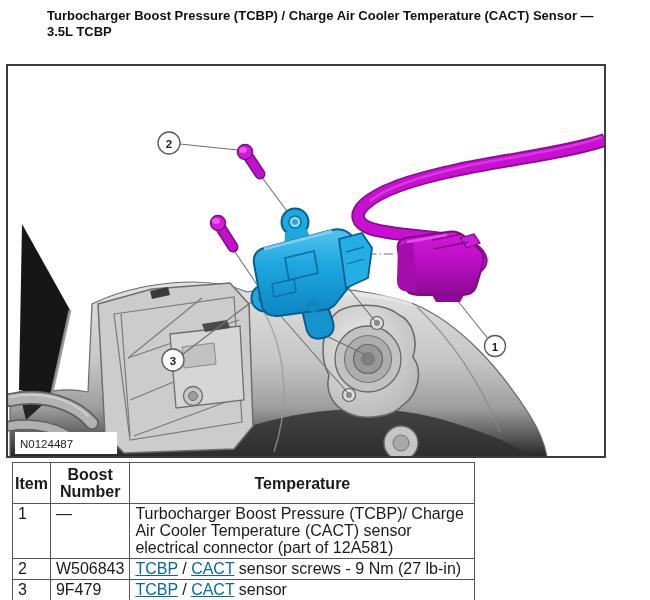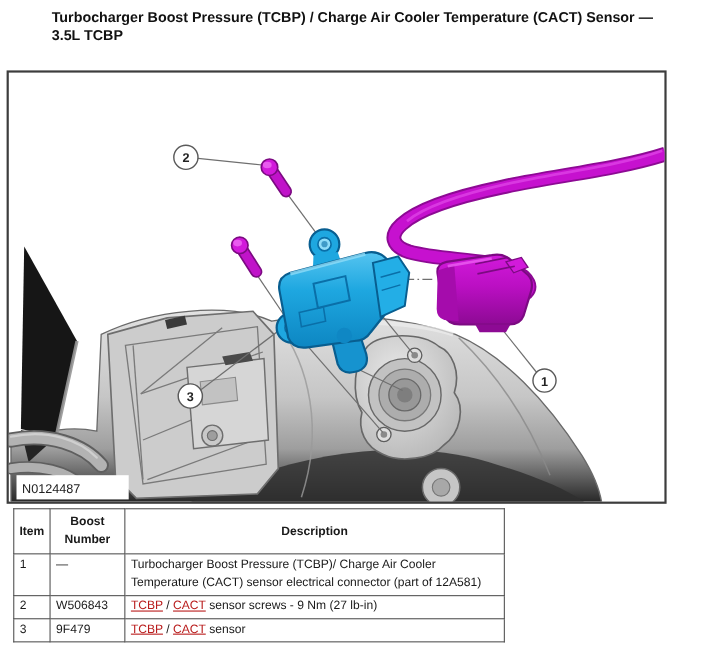--- a/index.html
+++ b/index.html
@@ -13,37 +13,37 @@
     font-size:13px;line-height:16px;font-weight:bold;color:#111;margin-left:37px;
   }
   .figure-box{
     position:absolute;left:6px;top:64px;width:596px;height:390px;
     border:2px solid #3d3d3d;background:#ffffff;
   }
   .figure-box svg{display:block;}
   .parts-table{
     position:absolute;left:12px;top:462px;
     border-collapse:collapse;table-layout:fixed;
-    font-size:11px;line-height:17px;color:#1a1a1a;
+    font-size:16px;line-height:17px;color:#1a1a1a;
   }
   .parts-table th,.parts-table td{
     border:1px solid #555;
     padding:1px 5px 2px 5px;
     vertical-align:top;
     overflow:hidden;
   }
   .parts-table th{
     font-weight:bold;text-align:center;vertical-align:middle;
     padding:3px 2px;
   }
   .col-item{width:33px;}
   .col-part{width:68px;}
   .col-desc{width:345px;}
   .doc-link{
-    color:#b91c1c;text-decoration:underline;cursor:pointer;
+    color:#0369a1;text-decoration:underline;cursor:pointer;
   }
   .callout-text{
     font-family:"Liberation Sans","DejaVu Sans",sans-serif;
     font-size:11.5px;font-weight:bold;fill:#222;
   }
   .figure-id-text{
     font-family:"Liberation Sans","DejaVu Sans",sans-serif;
     font-size:11.5px;fill:#222;
   }
 </style>
@@ -236,21 +236,21 @@
 <table class="parts-table">
   <colgroup>
     <col class="col-item">
       <col class="col-part">
       <col class="col-desc">
   </colgroup>
   <thead>
     <tr>
       <th>Item</th>
       <th>Boost Number</th>
-      <th>Description</th>
+      <th>Temperature</th>
     </tr>
   </thead>
   <tbody>
     <tr>
       <td>1</td>
       <td>—</td>
       <td>Turbocharger Boost Pressure (TCBP)/ Charge Air Cooler Temperature (CACT) sensor electrical connector (part of 12A581)</td>
     </tr>
     <tr>
       <td>2</td>

